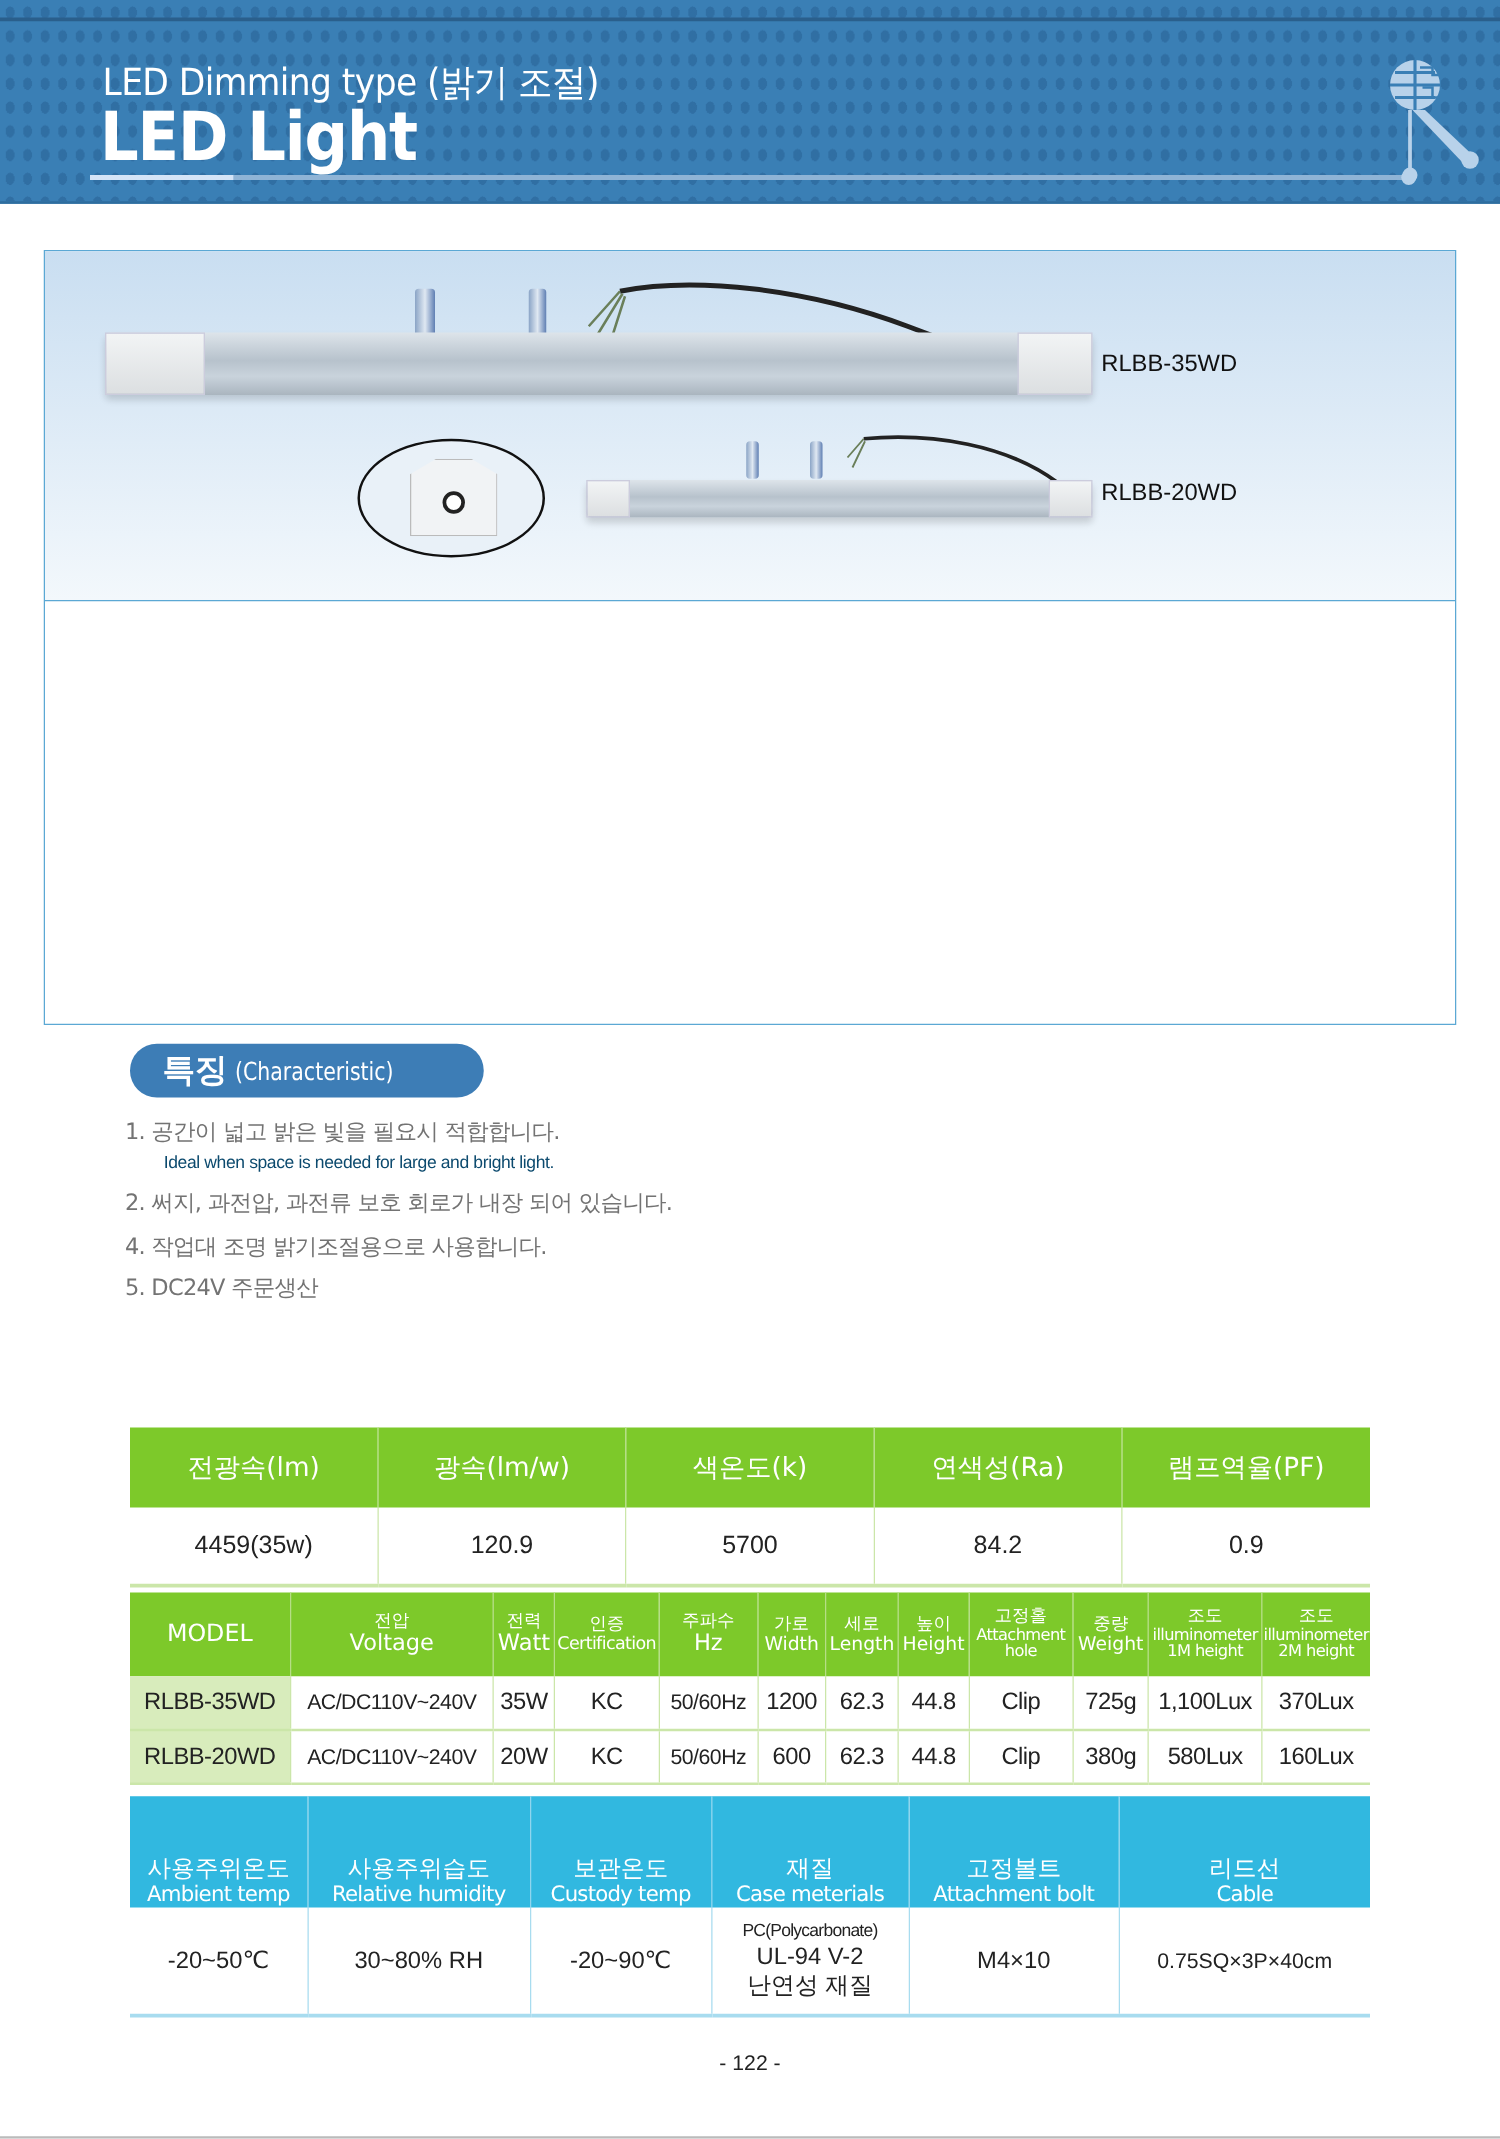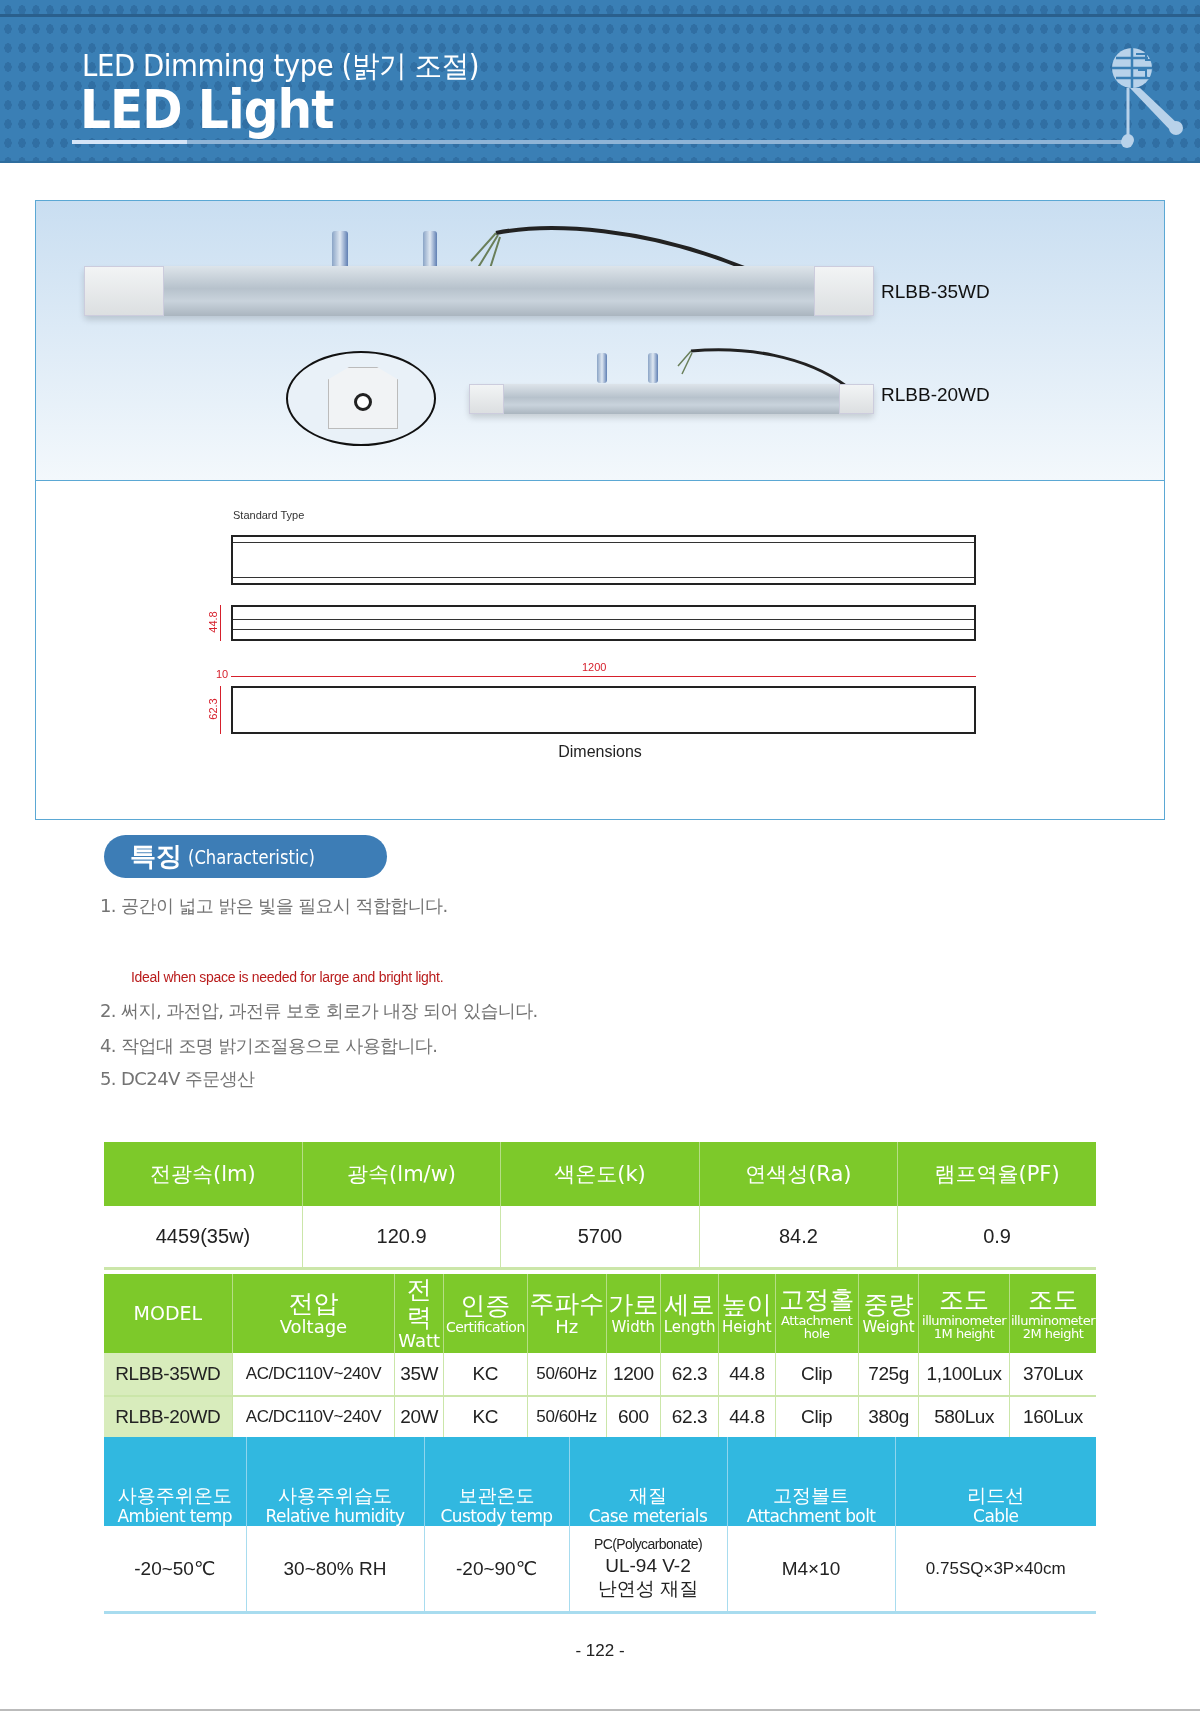--- a/index.html
+++ b/index.html
@@ -42,34 +42,34 @@
   .dim-line-v { position: absolute; width: 1px; background: #d6202c; }
   .dimensions-label { position: absolute; left: 0; width: 100%; top: 262px; text-align: center; font-size: 16px; color: #222; }
 
   
   .char-pill { position: absolute; left: 104px; top: 835px; width: 283px; height: 43px; border-radius: 22px; background: #3d7db6; color: #fff; display: flex; align-items: center; padding-left: 26px; }
   .char-pill .ko { font-size: 26px; font-weight: bold; font-family: "DejaVu Sans", sans-serif; }
   .char-pill .en { font-size: 20px; margin-left: 6px; font-family: "DejaVu Sans", sans-serif; transform: scaleX(0.82); transform-origin: left; }
   .char-list { position: absolute; left: 100px; top: 893px; width: 1000px; }
   .char-item { margin-bottom: 10px; }
   .char-item .ko { font-size: 18px; color: #737373; height: 25px; line-height: 25px; font-family: "DejaVu Sans", sans-serif; letter-spacing: -0.6px; }
-  .char-item .en { font-size: 14px; color: #b91c1c; margin-left: 31px; height: 22px; line-height: 22px; letter-spacing: -0.3px; margin-top: 48px; }
+  .char-item .en { font-size: 14px; color: #0c4a6e; margin-left: 31px; height: 22px; line-height: 22px; letter-spacing: -0.3px; }
 
   
   table { border-collapse: collapse; position: absolute; table-layout: fixed; }
   .t1 { left: 104px; top: 1142px; width: 992px; }
   .t1 th { background: #7dc92a; color: #fff; font-weight: normal; font-size: 21px; height: 64px; border-left: 1px solid #b6de86; font-family: "DejaVu Sans", sans-serif; }
   .t1 th:first-child { border-left: none; }
   .t1 td { height: 62px; text-align: center; font-size: 20px; border-left: 1px solid #cbe6a9; border-bottom: 3px solid #cbe6a9; }
   .t1 td:first-child { border-left: none; }
 
   .t2 { left: 104px; top: 1274px; width: 992px; }
   .t2 th { background: #7dc92a; color: #fff; font-weight: normal; border-left: 1px solid #b6de86; padding: 2px 0; height: 67px; line-height: 1.1; vertical-align: middle; font-family: "DejaVu Sans", sans-serif; }
   .t2 th:first-child { border-left: none; }
-  .t2 th .k { display: block; font-size: 25px; }
+  .t2 th .k { display: block; font-size: 14px; }
   .t2 th .e { display: block; font-size: 18px; }
   .t2 th .s { display: block; font-size: 13px; line-height: 1.05; letter-spacing: -0.5px; }
   .t2 th.model { font-size: 19px; }
   .t2 td { height: 43px; text-align: center; font-size: 19px; border-left: 1px solid #cbe6a9; border-bottom: 2px solid #cbe6a9; white-space: nowrap; letter-spacing: -0.4px; }
   .t2 td.m { background: #d8ecbc; border-left: none; }
 
   .t3 { left: 104px; top: 1437px; width: 992px; }
   .t3 th { background: #31b8e0; color: #fff; font-weight: normal; height: 66px; border-left: 1px solid #8fd5ee; line-height: 1.15; font-family: "DejaVu Sans", sans-serif; }
   .t3 th:first-child { border-left: none; }
   .t3 th .k { display: block; font-size: 19px; margin-top: 48px; }
@@ -129,44 +129,20 @@
       <path d="M15 5 C70 0, 130 10, 170 40" stroke="#222" stroke-width="3" fill="none"></path>
       <path d="M15 5 L2 20 M16 7 L6 28" stroke="#6a7f5a" stroke-width="1.5" fill="none"></path>
     </svg>
     <div class="lamp" style="left:433px;top:183px;width:405px;height:30px;">
       <div class="endcap" style="left:0;width:35px;"></div>
       <div class="endcap" style="right:0;width:35px;"></div>
     </div>
     <div class="model-label" style="left:845px;top:183px;">RLBB-20WD</div>
   </div>
 
-  <div class="drawing-area">
-    <div class="std-type">Standard Type</div>
-
-    <div class="bar-draw" style="top:54px;height:50px;left:195px;width:745px;">
-      <div class="inner" style="top:5px;"></div>
-      <div class="inner" style="bottom:5px;"></div>
-    </div>
-
-    <div class="bar-draw" style="top:124px;height:36px;left:195px;width:745px;">
-      <div class="inner" style="top:12px;"></div>
-      <div class="inner" style="top:22px;"></div>
-    </div>
-    <div class="dim-line-v" style="left:184px;top:124px;height:36px;"></div>
-    <div class="dim" style="left:166px;top:135px;transform:rotate(-90deg);">44.8</div>
-
-    <div class="dim-line-h" style="left:195px;top:195px;width:745px;"></div>
-    <div class="dim" style="left:546px;top:180px;">1200</div>
-    <div class="dim" style="left:180px;top:187px;">10</div>
-
-    <div class="bar-draw" style="top:205px;height:48px;left:195px;width:745px;"></div>
-    <div class="dim-line-v" style="left:184px;top:205px;height:48px;"></div>
-    <div class="dim" style="left:166px;top:222px;transform:rotate(-90deg);">62.3</div>
-    <div class="dimensions-label">Dimensions</div>
-  </div>
 </div>
 
 <div class="char-pill">
   <span class="ko">특징</span>
   <span class="en">(Characteristic)</span>
 </div>
 <div class="char-list">
   <div class="char-item">
     <div class="ko">1. 공간이 넓고 밝은 빛을 필요시 적합합니다.</div>
     <div class="en">Ideal when space is needed for large and bright light.</div>

